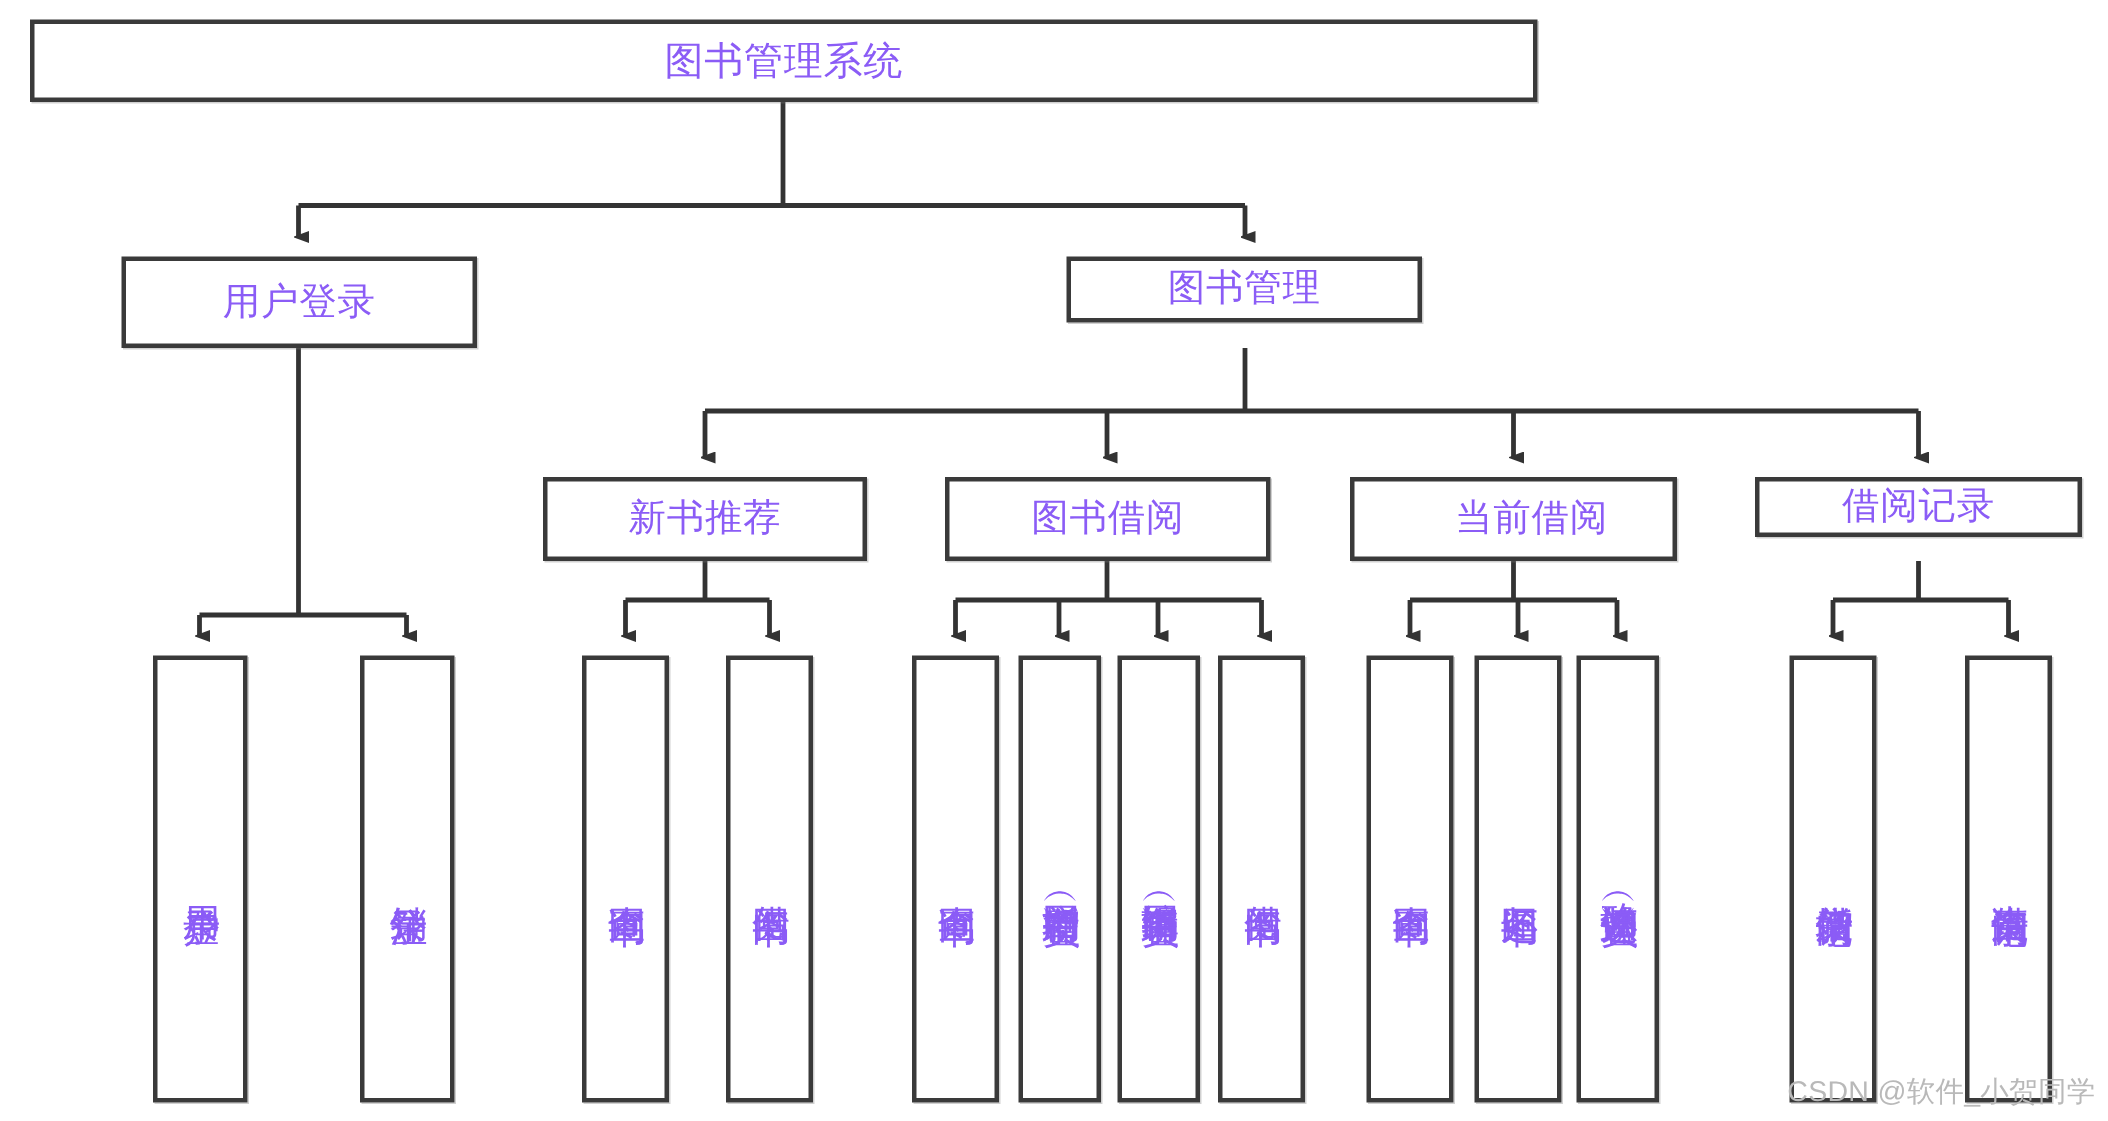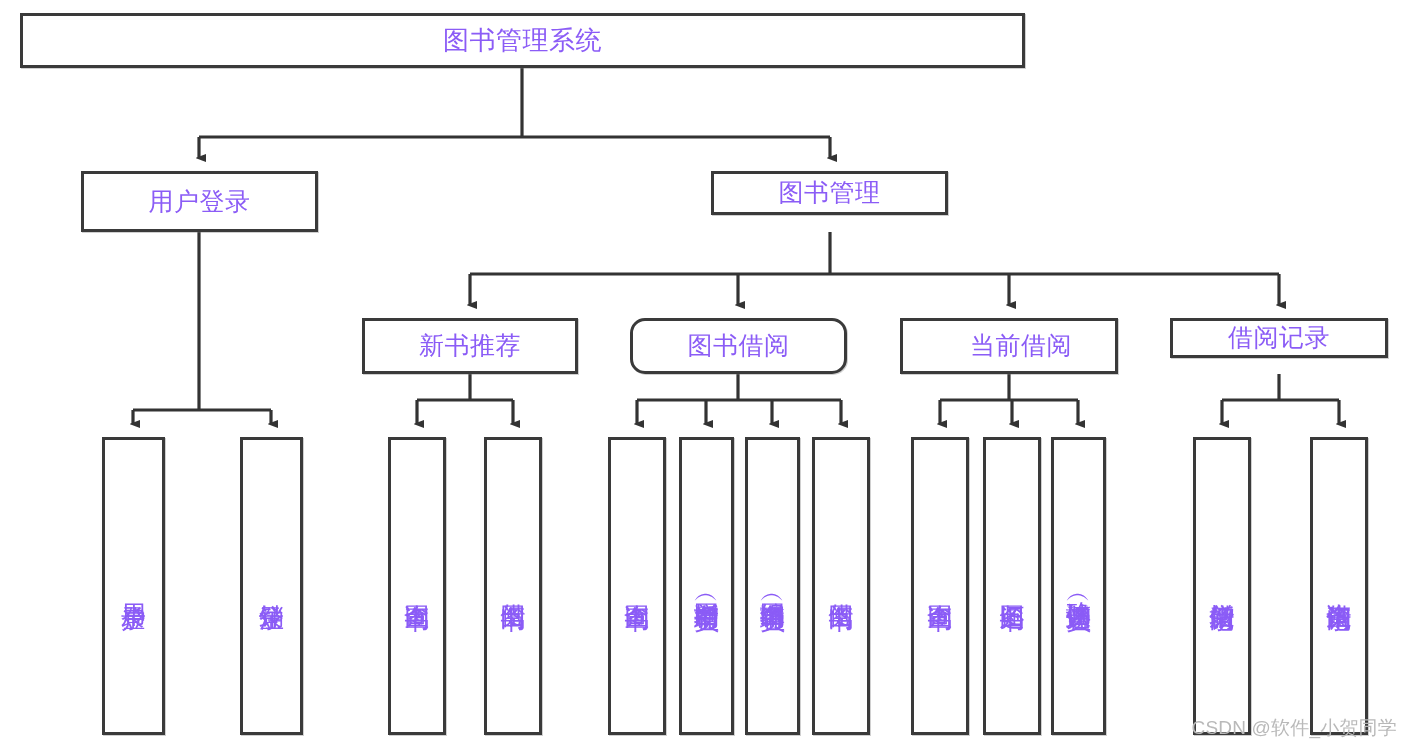--- a/index.html
+++ b/index.html
@@ -133,21 +133,21 @@
   <div class="node horiz" style="left:81px; top:171px; width:237px; height:61px;">
     <span class="label">用户登录</span>
   </div>
   <div class="node horiz" style="left:711px; top:171px; width:237px; height:44px;">
     <span class="label">图书管理</span>
   </div>
 
   <div class="node horiz" style="left:362px; top:318px; width:216px; height:56px;">
     <span class="label">新书推荐</span>
   </div>
-  <div class="node horiz" style="left:630px; top:318px; width:217px; height:56px;border-radius:15px;">
+  <div class="node horiz" style="left:630px; top:318px; width:217px; height:56px;">
     <span class="label">图书借阅</span>
   </div>
   <div class="node horiz" style="left:900px; top:318px; width:218px; height:56px;padding-left:24px;">
     <span class="label">当前借阅</span>
   </div>
   <div class="node horiz" style="left:1170px; top:318px; width:218px; height:40px;">
     <span class="label">借阅记录</span>
   </div>
 
   <div class="node vert" style="left:102px; top:437px; width:63px; height:298px;">

